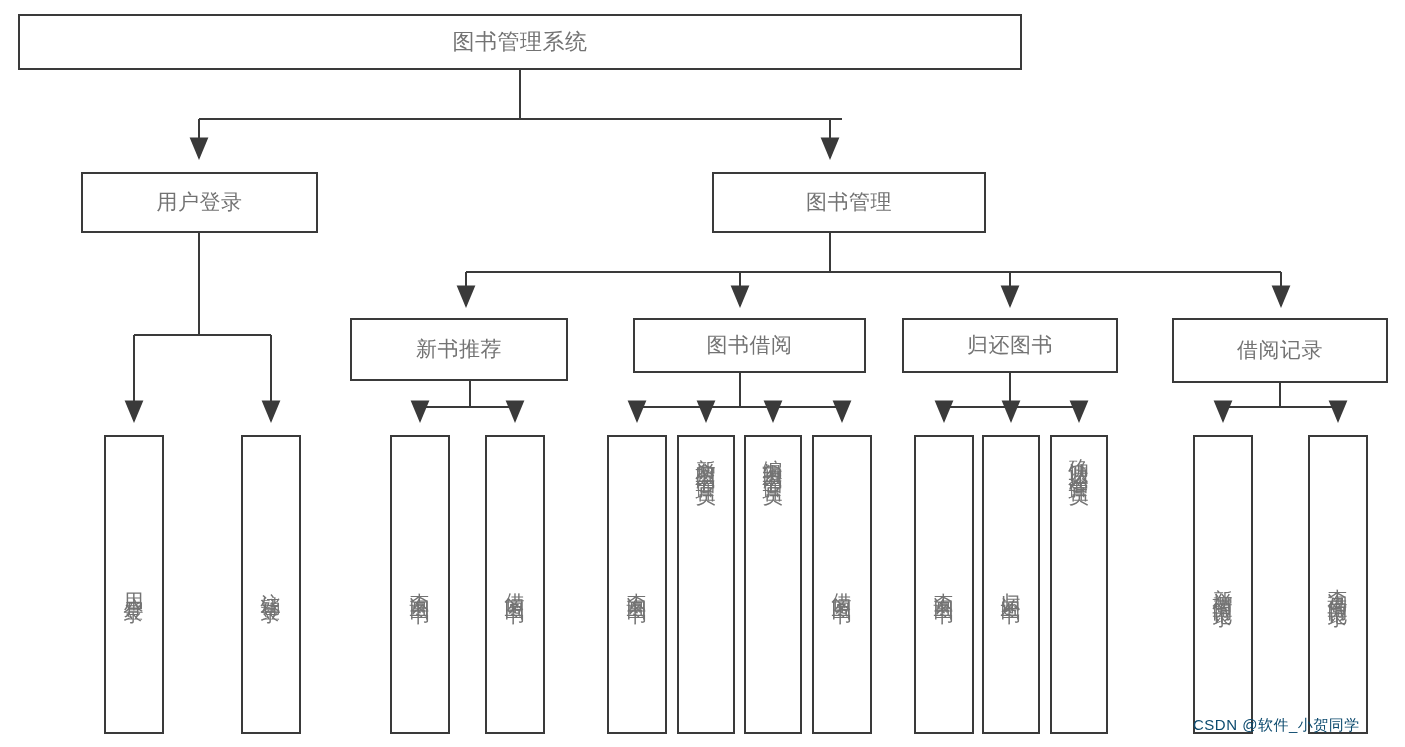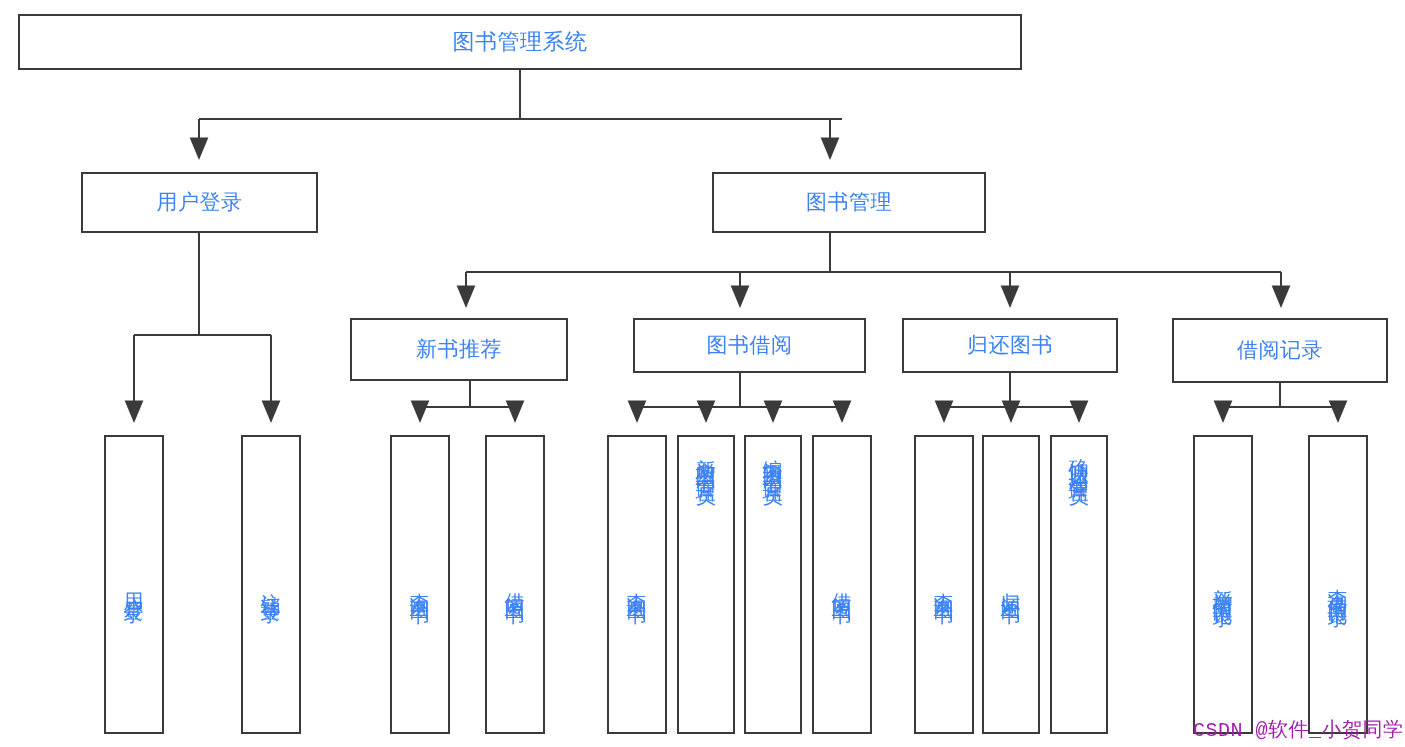--- a/index.html
+++ b/index.html
@@ -26,21 +26,21 @@
     pointer-events: none;
   }
   .node {
     position: absolute;
     box-sizing: border-box;
     background: #ffffff;
     border: 2px solid #3a3a3a;
     display: flex;
     align-items: center;
     justify-content: center;
-    color: #3b82f6;
+    color: #737373;
   }
   .node .label {
     display: block;
     text-align: center;
     line-height: 1.18;
     letter-spacing: 0.5px;
   }
   
   .node.horiz .label {
     font-size: 21px;
@@ -60,25 +60,24 @@
     line-height: 1.0;
     letter-spacing: 4px;
     white-space: nowrap;
   }
   .node.vert.mid {
     align-items: center;
     padding-top: 0;
   }
   .watermark {
     position: absolute;
-    font-size: 20px;
-    color: #a21caf;
+    font-size: 15px;
+    color: #0c4a6e;
     white-space: nowrap;
     letter-spacing: 0.5px;
-    font-family: Liberation Mono, monospace;
   }
 </style>
 </head>
 <body>
 
 <div id="canvas">
 
   <svg class="wires" viewBox="0 0 1405 747" xmlns="http://www.w3.org/2000/svg">
     <defs>
       <marker id="arrow" viewBox="0 0 12 12" refX="6" refY="10" markerWidth="9" markerHeight="11" orient="auto-start-reverse">

